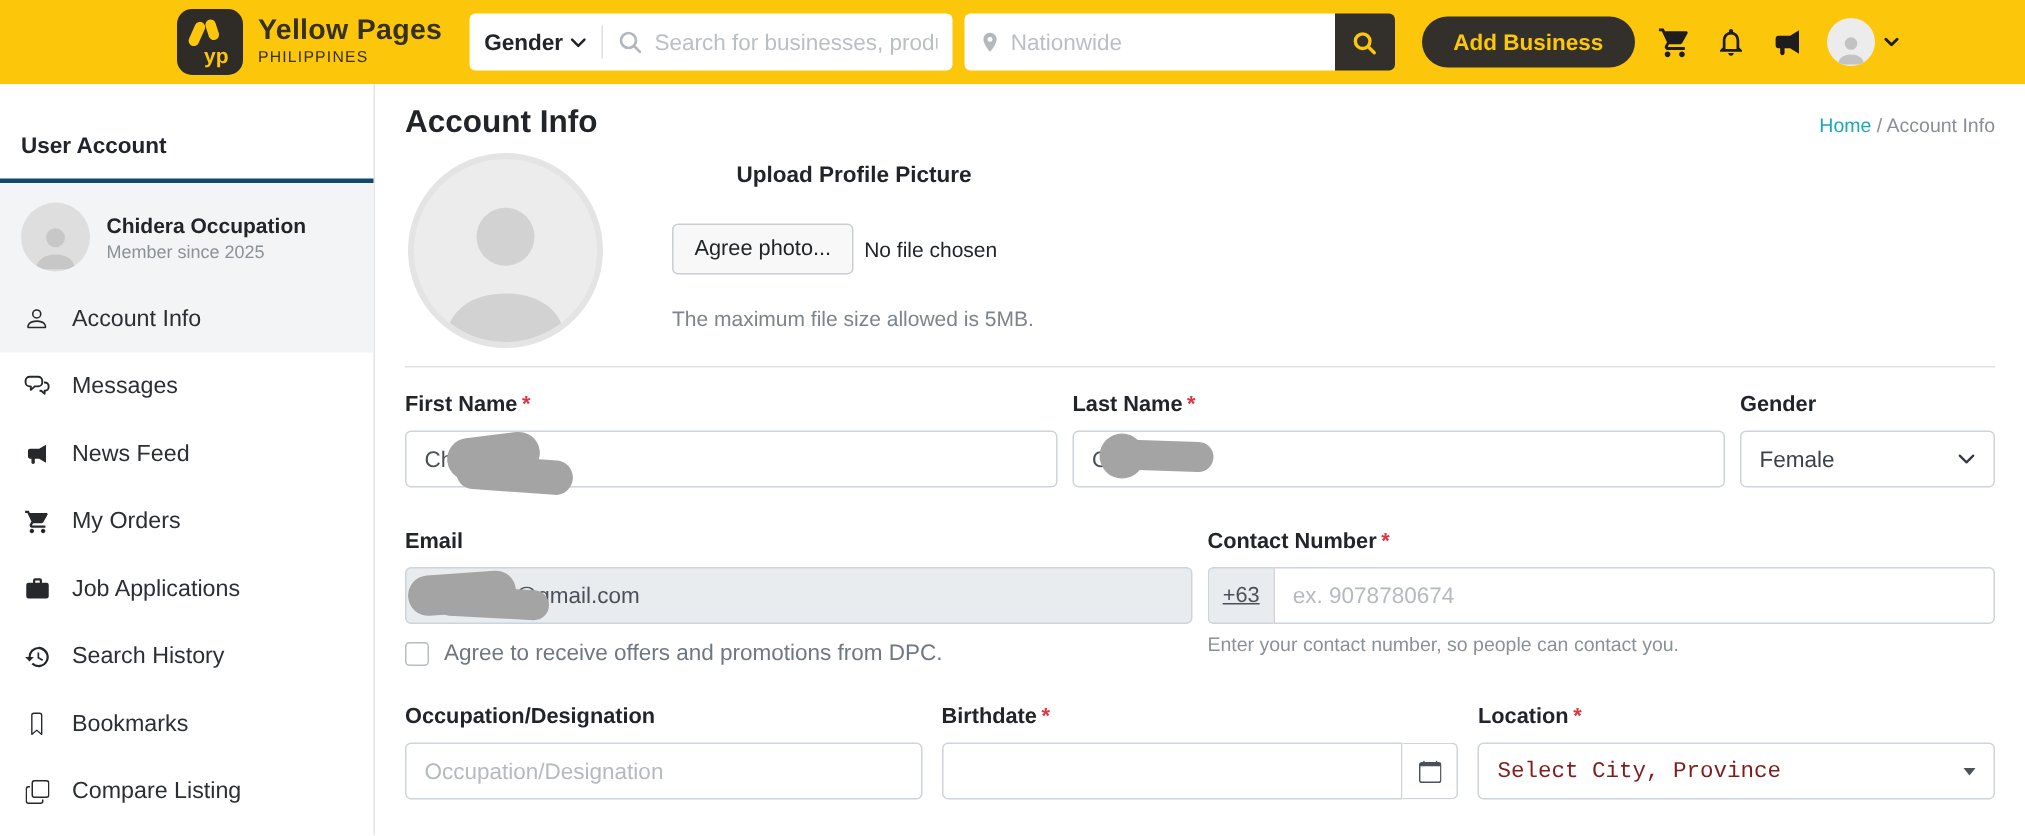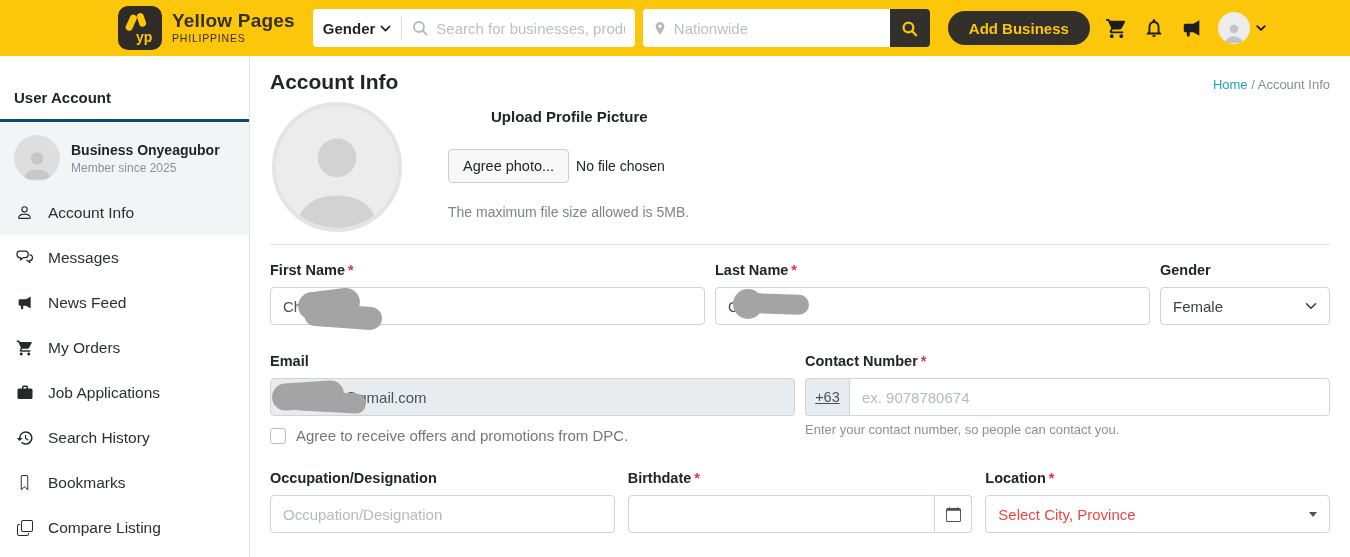--- a/index.html
+++ b/index.html
@@ -85,21 +85,21 @@
             padding:0 12px; font-size:15px; color:#495057; font-family:inherit; outline:none;
             background:#fff; }
   .tinput::placeholder { color:#b4bac0; }
   .tinput:disabled { background:#e9ecef; color:#495057; }
   .input-wrap { position:relative; }
 
   .sel { height:38px; border:1px solid #ced4da; border-radius:4px; background:#fff;
          display:flex; align-items:center; padding:0 12px; font-size:15px; cursor:pointer; }
   .sel .sel-txt { flex:1; }
   .sel-dark { color:#3c4146; }
-  .sel-gray { color:#ef4444; }
+  .sel-gray { color:#7f1d1d;font-family:Liberation Mono, monospace; }
   .caret-solid { width:0; height:0; border-left:4.5px solid transparent;
                  border-right:4.5px solid transparent; border-top:5.5px solid #4c5258; }
 
   .igroup { display:flex; }
   .iprefix { width:48px; height:38px; background:#e9ecef; border:1px solid #ced4da;
              border-right:none; border-radius:4px 0 0 4px; display:flex; align-items:center;
              justify-content:center; font-size:14.5px; color:#495057;text-decoration:underline; }
   .igroup .tinput { border-radius:0 4px 4px 0; }
   .help-text { font-size:13px; color:#8a9199; margin-top:6px; }
 
@@ -212,21 +212,21 @@
 
     <div class="sb-active-block">
       <div class="sb-profile">
         <span class="sb-avatar">
           <svg width="36" height="36" viewBox="0 0 24 24" fill="#c7c7c7">
               <circle cx="12" cy="9" r="4.2"></circle>
               <path d="M3.5 23c0-4.4 3.9-6.6 8.5-6.6s8.5 2.2 8.5 6.6z"></path>
             </svg>
         </span>
         <div>
-          <div class="sb-name">Business Onyeagubor</div>
+          <div class="sb-name">Chidera Occupation</div>
           <div class="sb-since">Member since 2025</div>
         </div>
       </div>
 
       <div class="nav-item">
         <span class="nv-ic">
           <svg width="17" height="17" viewBox="0 0 16 16" fill="currentColor">
               <path d="M8 8a3 3 0 1 0 0-6 3 3 0 0 0 0 6zm2-3a2 2 0 1 1-4 0 2 2 0 0 1 4 0zm4 8c0 1-1 1-1 1H3s-1 0-1-1 1-4 6-4 6 3 6 4zm-1-.004c-.001-.246-.154-.986-.832-1.664C11.516 10.68 10.289 10 8 10c-2.29 0-3.516.68-4.168 1.332-.678.678-.83 1.418-.832 1.664h10z"></path>
             </svg>
         </span>

